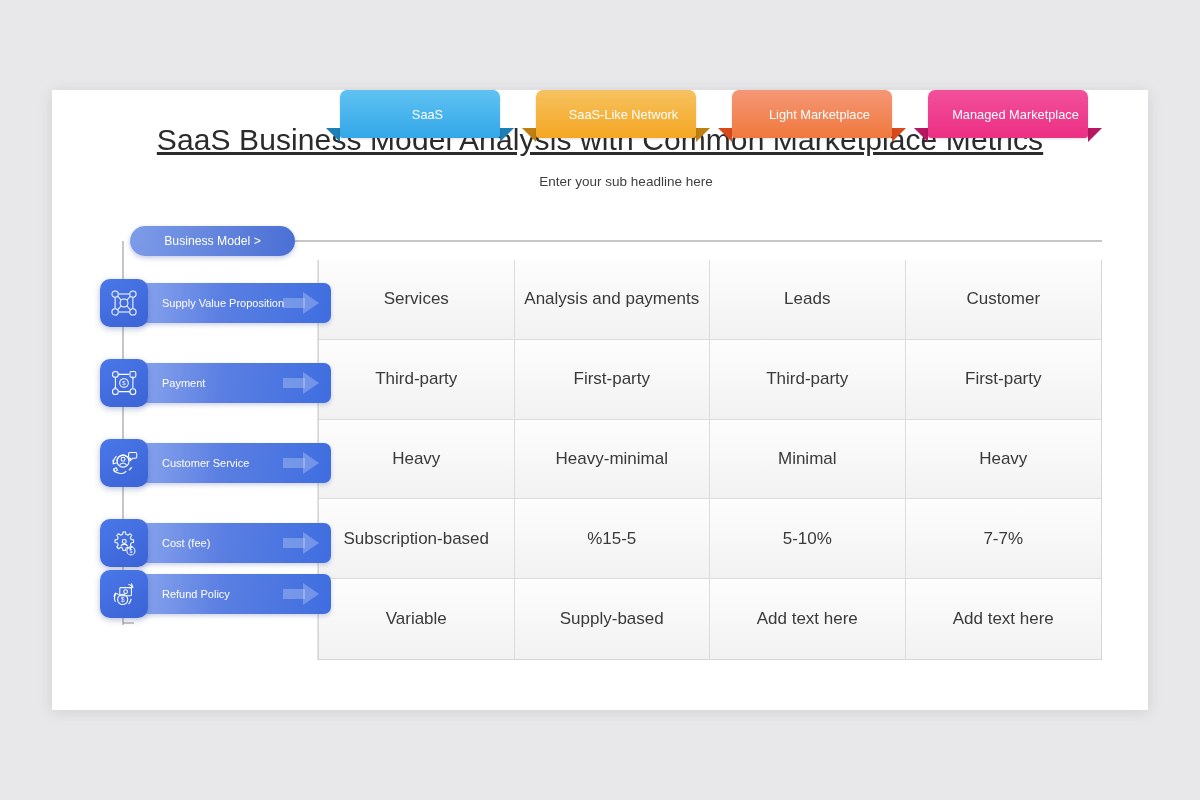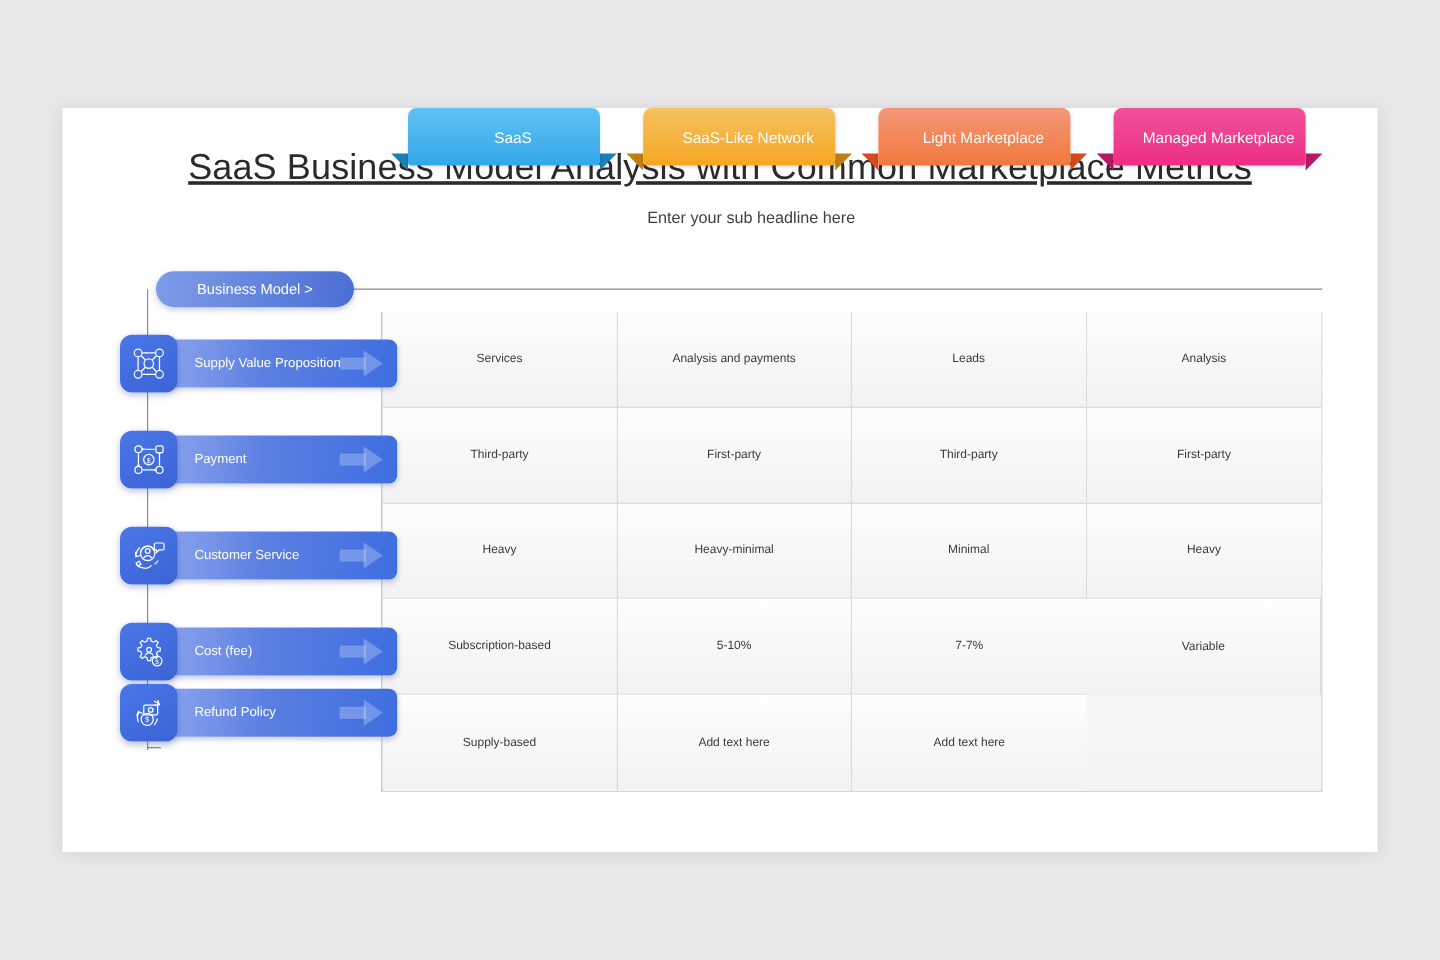--- a/index.html
+++ b/index.html
@@ -79,21 +79,21 @@
     grid-template-columns: repeat(4, 1fr);
     grid-template-rows: repeat(5, 1fr);
     background: linear-gradient(180deg,#fbfbfb 0%, #f4f4f5 100%);
   }
   .cell {
     border-right: 1px solid #dcdcdc;
     border-bottom: 1px solid #dcdcdc;
     display: flex;
     align-items: center;
     justify-content: center;
-    font-size: 10px;
+    font-size: 17px;
     color: #3a3a3a;
     background: linear-gradient(180deg, #fdfdfd 0%, #f2f2f3 100%);
   }
   .cell.lastcol { border-right: none; }
   .cell.lastrow { border-bottom: none; }
 
   
   .col-tab {
     position: absolute;
     top: 0px;
@@ -256,33 +256,34 @@
     <div class="col-tab" style="left:876px; --c1:#F2509B; --c2:#EC2F84; --dark:#B61760;">
       <span class="tail left"></span>
       <span class="tail right"></span>
       <div class="body">Managed Marketplace</div>
     </div>
 
     <div id="grid">
       <div class="cell">Services</div>
       <div class="cell">Analysis and payments</div>
       <div class="cell">Leads</div>
-      <div class="cell lastcol">Analysis</div>
+      <div class="cell lastcol">Customer</div>
 
       <div class="cell">Third-party</div>
       <div class="cell">First-party</div>
       <div class="cell">Third-party</div>
       <div class="cell lastcol">First-party</div>
 
       <div class="cell">Heavy</div>
       <div class="cell">Heavy-minimal</div>
       <div class="cell">Minimal</div>
       <div class="cell lastcol">Heavy</div>
 
       <div class="cell">Subscription-based</div>
+      <div class="cell">%15-5</div>
       <div class="cell">5-10%</div>
       <div class="cell lastcol">7-7%</div>
 
       <div class="cell lastrow">Variable</div>
       <div class="cell lastrow">Supply-based</div>
       <div class="cell lastrow">Add text here</div>
       <div class="cell lastrow lastcol">Add text here</div>
     </div>
 
     <div class="row-label" style="top:193px;">

